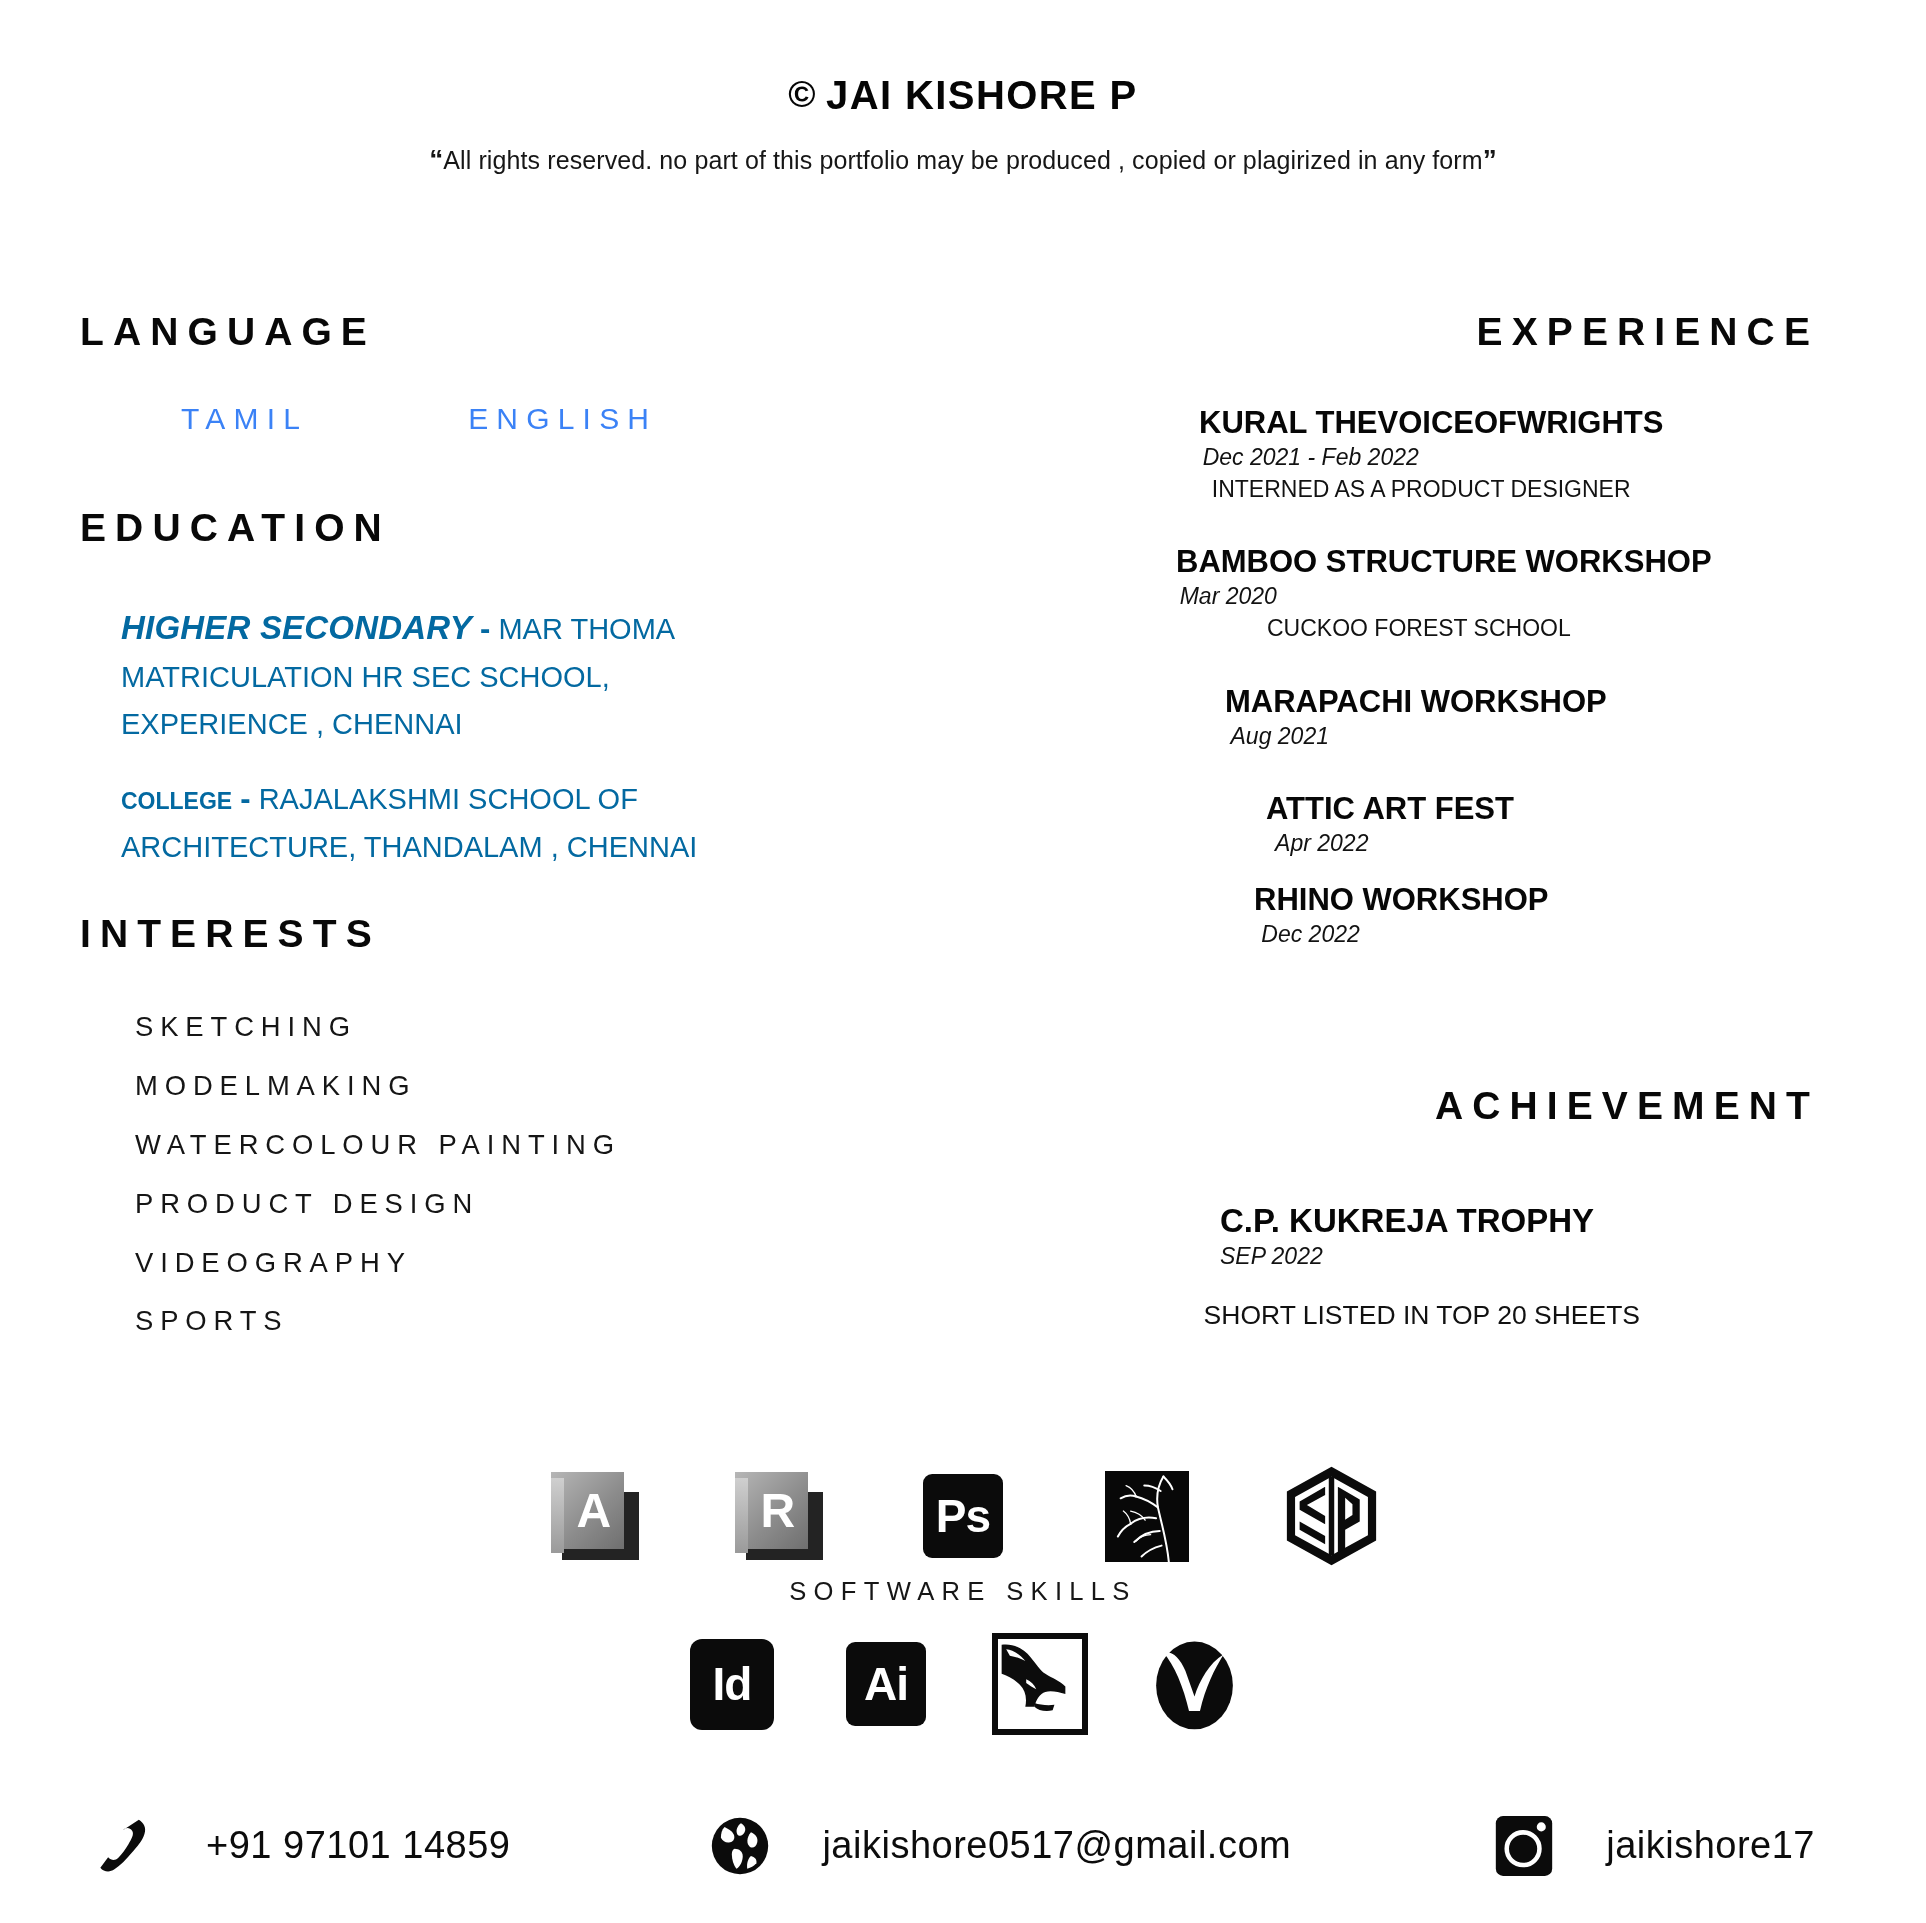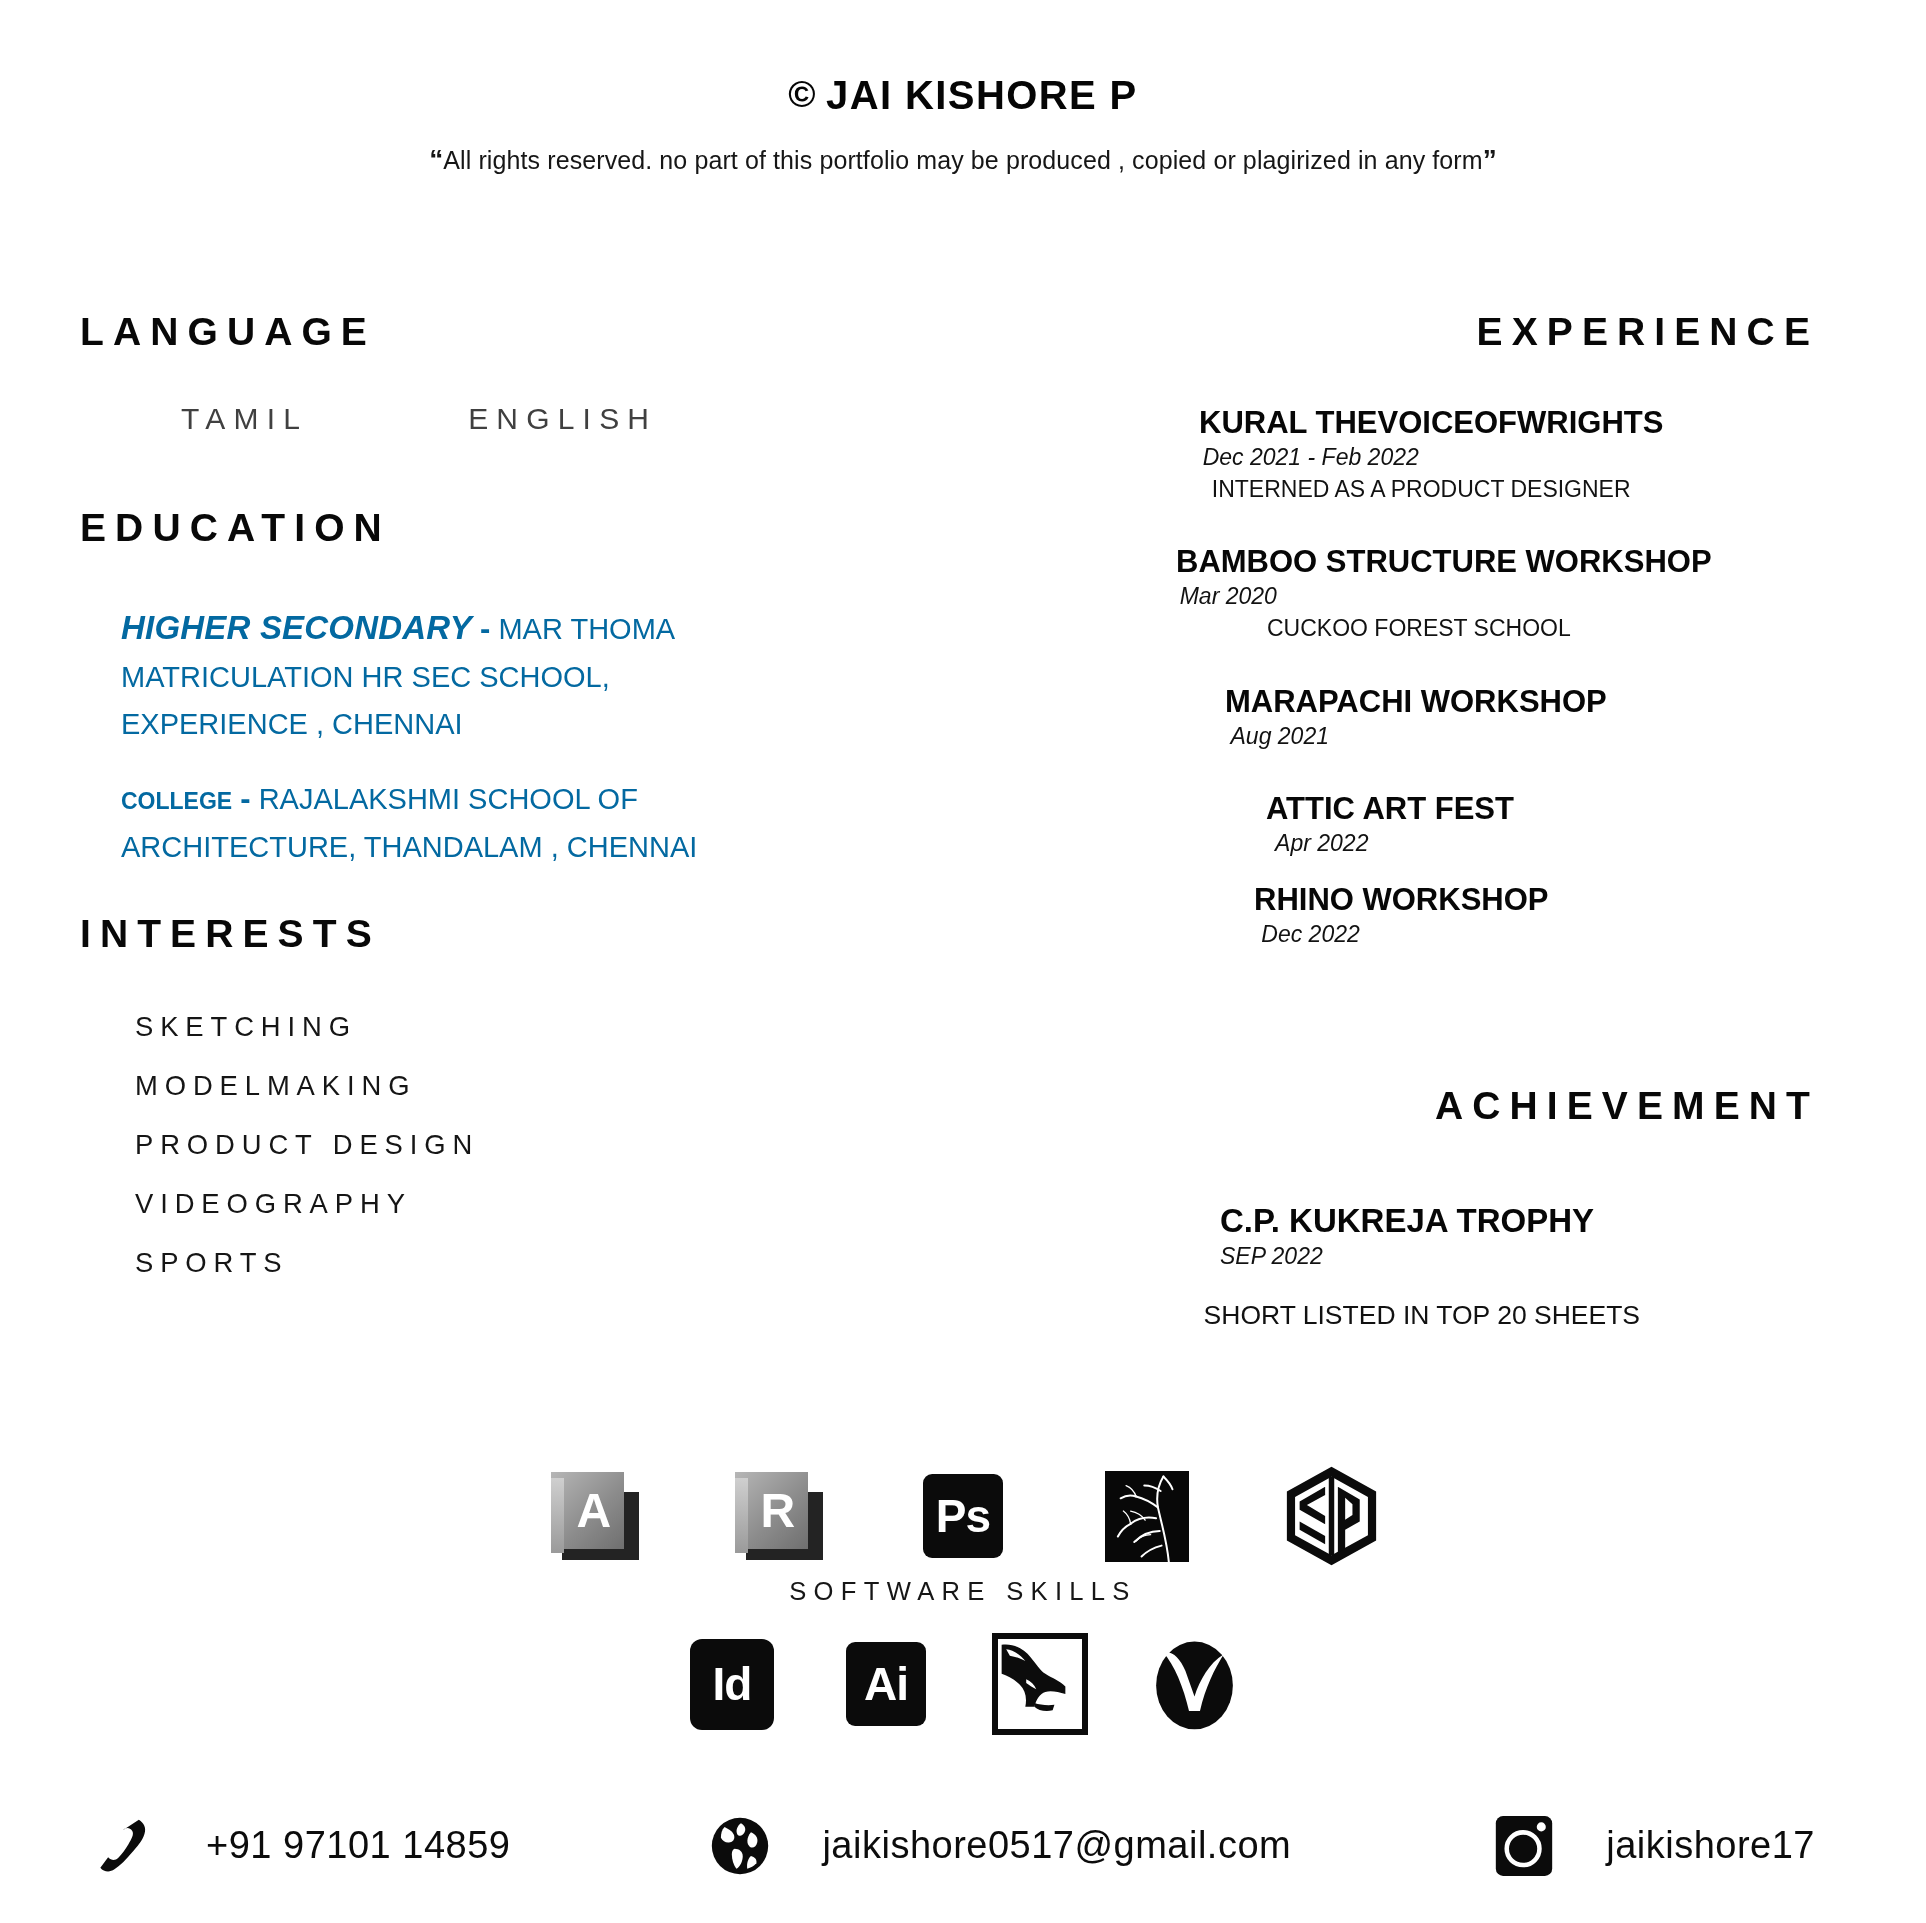--- a/index.html
+++ b/index.html
@@ -73,21 +73,21 @@
 
   
   .lang-row {
     margin-top: 48px;
     padding-left: 101px;
     display: flex;
   }
   .lang-item {
     font-size: 30px;
     letter-spacing: 8.2px;
-    color: #404040;
+    color: #3b82f6;
   }
   .lang-item.second { margin-left: 160px; }
 
   
   .edu-block { margin-top: 58px; padding-left: 41px; }
   .edu-line {
     font-size: 29px;
     color: #0369a1;
     line-height: 1.62;
     white-space: nowrap;
@@ -355,20 +355,21 @@
       <span class="dash">-</span>
       <span>RAJALAKSHMI SCHOOL OF</span>
     </div>
     <div class="edu-line">ARCHITECTURE, THANDALAM , CHENNAI</div>
   </div>
 
   <h2 class="section-heading" style="margin-top:42px;">INTERESTS</h2>
   <div class="interest-list">
     <div class="interest-item">SKETCHING</div>
     <div class="interest-item">MODELMAKING</div>
+    <div class="interest-item">WATERCOLOUR PAINTING</div>
     <div class="interest-item">PRODUCT DESIGN</div>
     <div class="interest-item">VIDEOGRAPHY</div>
     <div class="interest-item">SPORTS</div>
   </div>
 </div>
 
 <div class="col-right">
 
   <h2 class="section-heading right">EXPERIENCE</h2>
 

